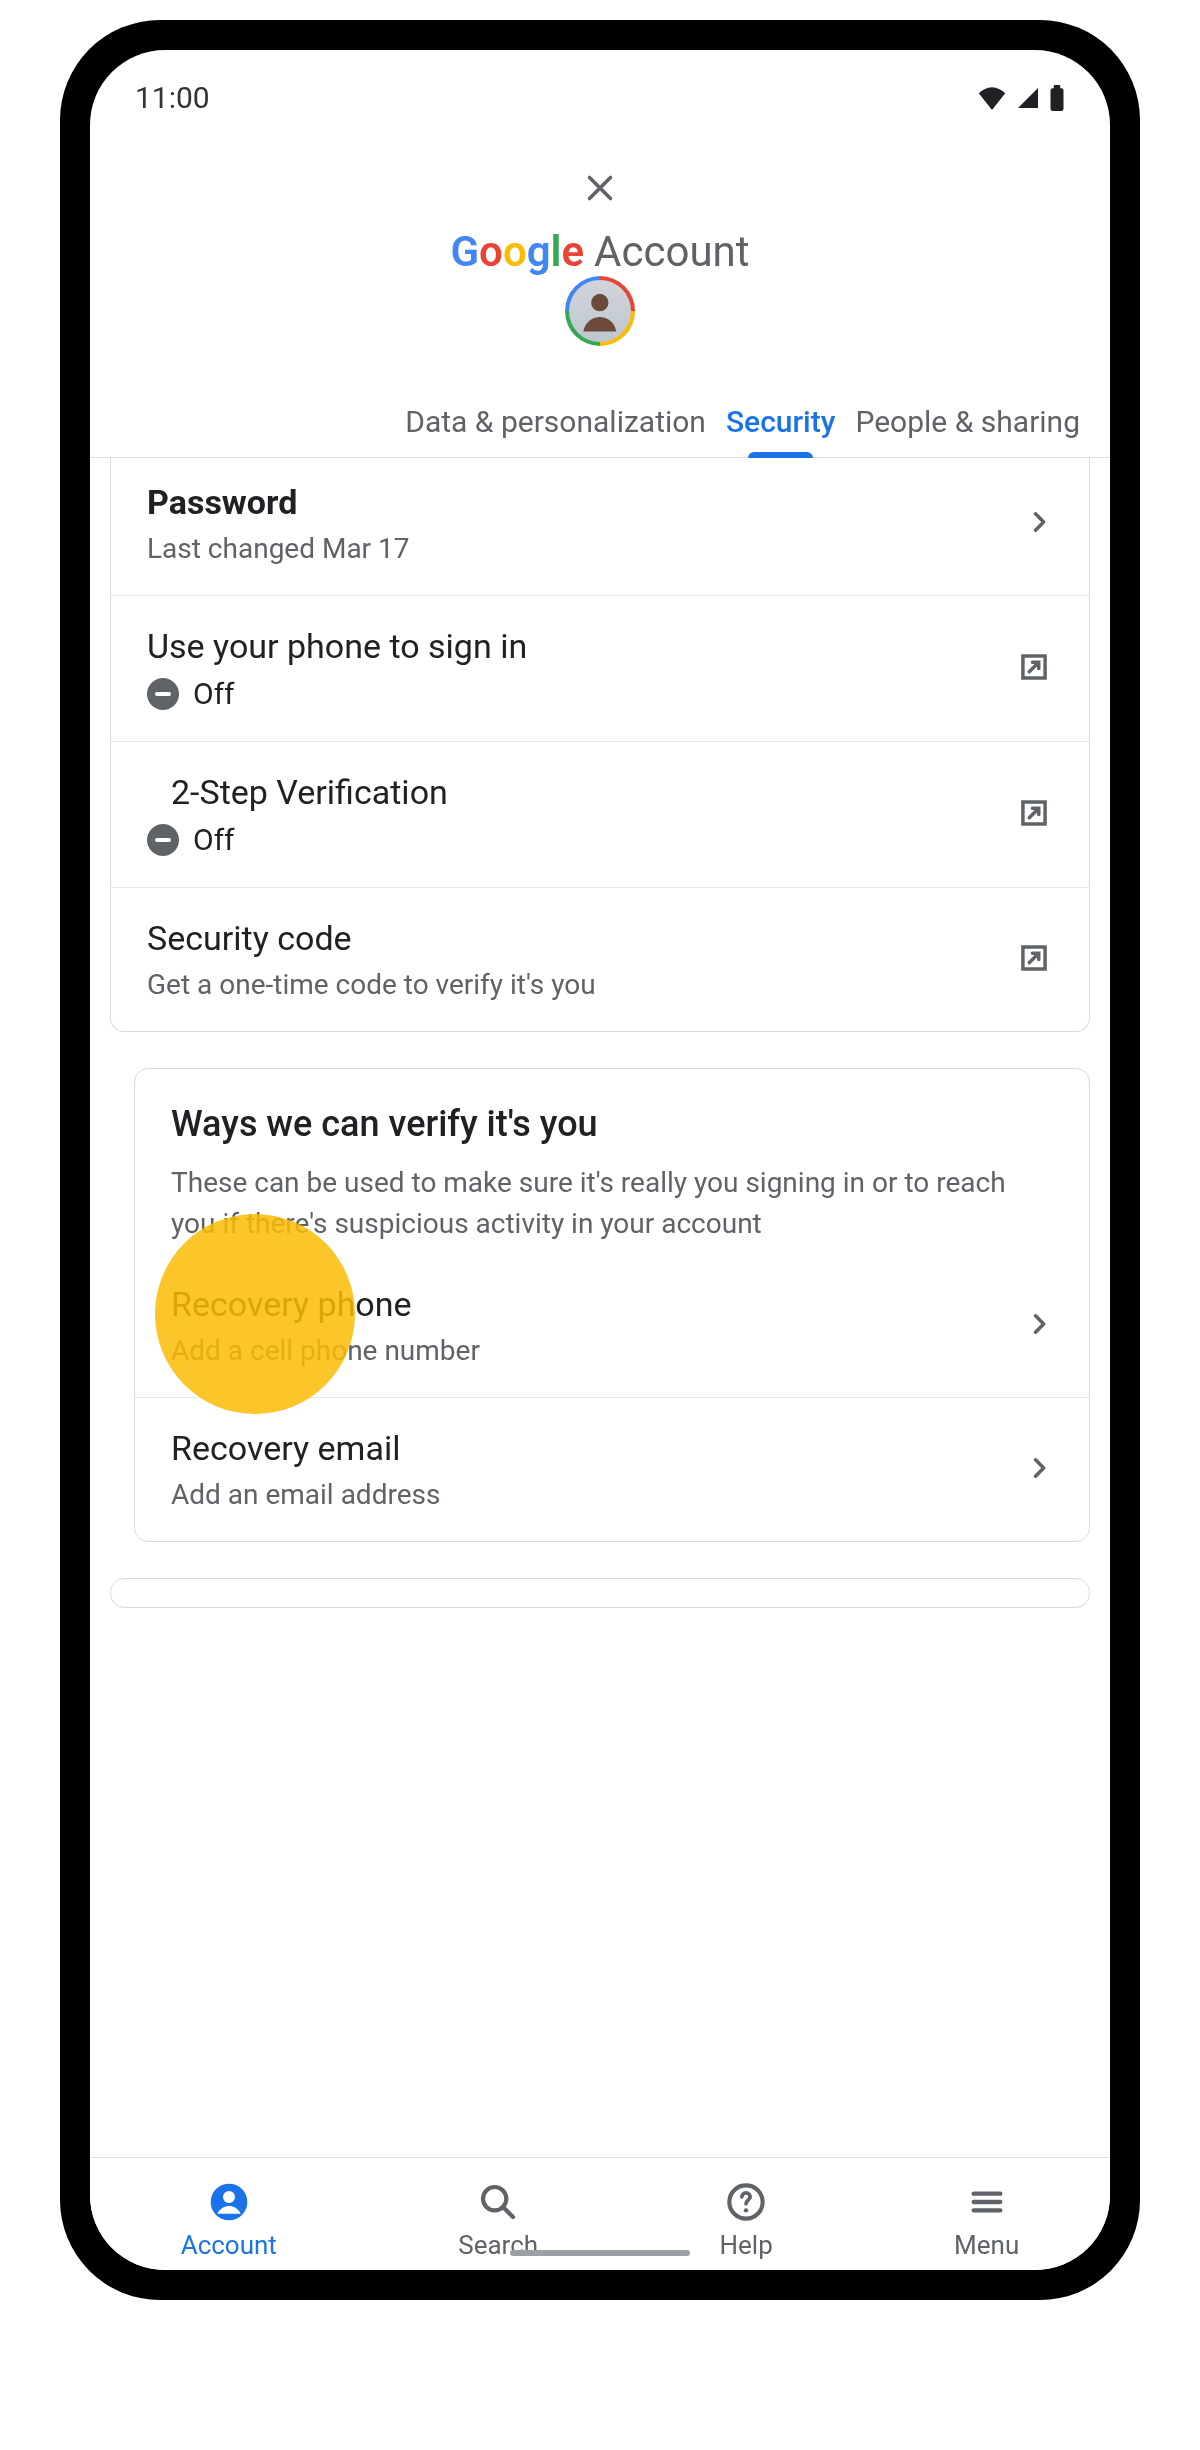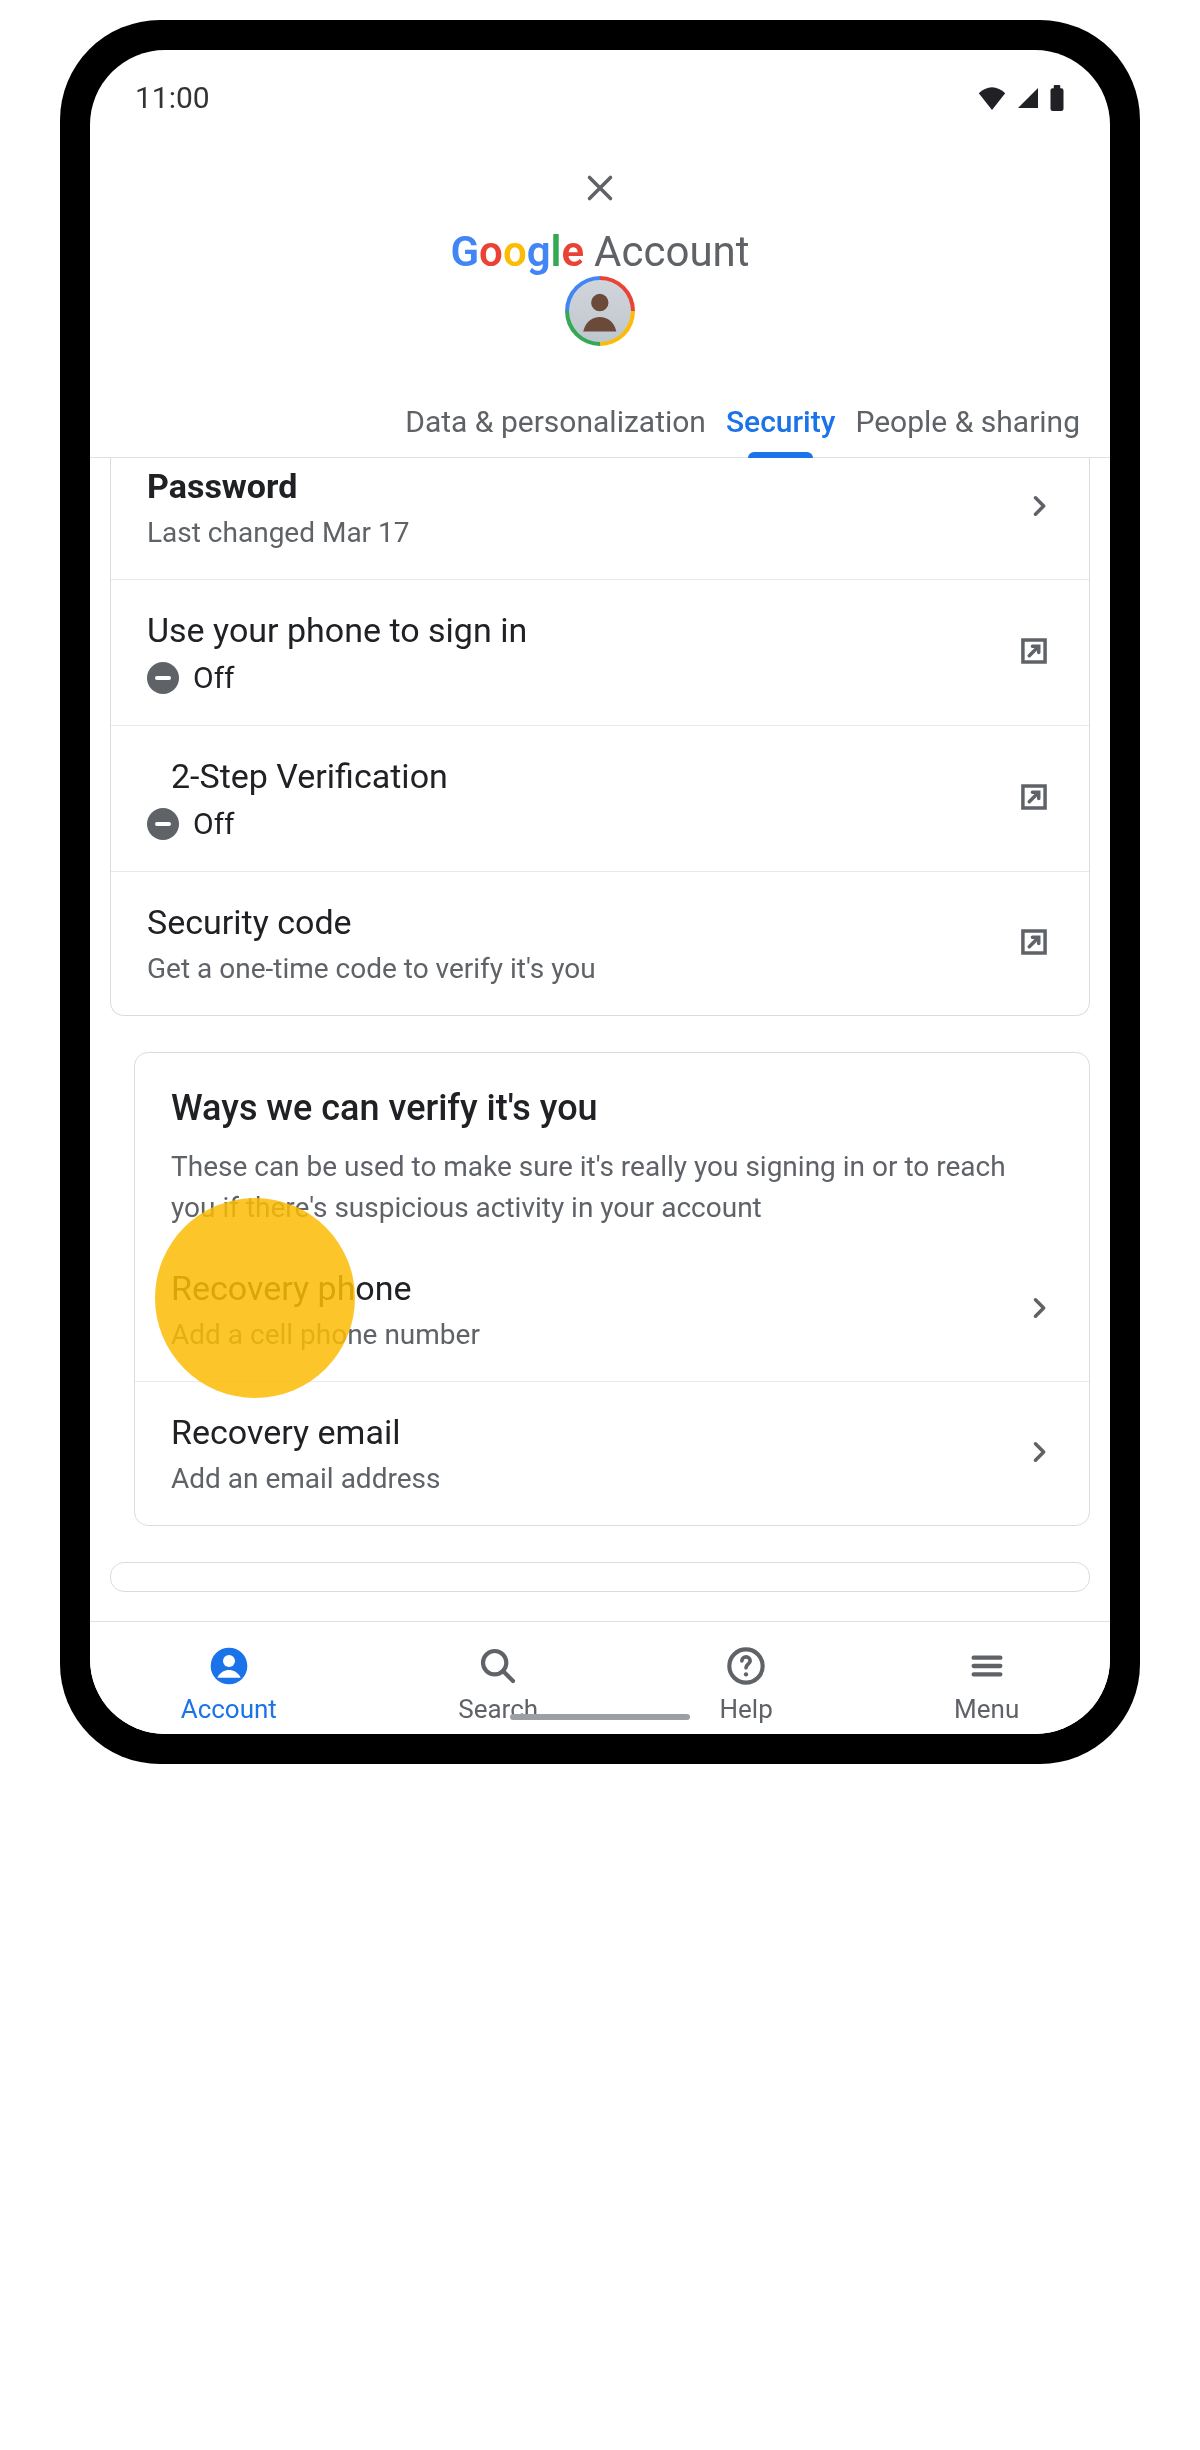--- a/index.html
+++ b/index.html
@@ -7,21 +7,21 @@
     background: #fff;
     font-family: -apple-system, "Segoe UI", Roboto, Arial, sans-serif;
     width: 1200px;
     height: 2450px;
     display: flex;
     justify-content: center;
     align-items: flex-start;
   }
   .device-frame {
     width: 1080px;
-    height: 1744px;
+    height: 2280px;
     background: #000;
     border-radius: 100px;
     margin-top: 20px;
     padding: 30px;
     position: relative;
   }
   .screen {
     width: 100%;
     height: 100%;
     background: #fff;
@@ -190,21 +190,21 @@
     <div class="tabs">
       <div class="tab">Data &amp; personalization</div>
       <div class="tab active">Security</div>
       <div class="tab">People &amp; sharing</div>
     </div>
 
     <div class="content" style="position:relative;">
 
       <div class="card first">
 
-        <div class="row" style="padding-top:8px;">
+        <div class="row" style="padding-top:8px;margin-top:16px;">
           <div class="row-text">
             <div class="row-title" style="font-weight:700;">Password</div>
             <div class="row-sub">Last changed Mar 17</div>
           </div>
           <span class="chevron">
             <svg width="28" height="28" viewBox="0 0 24 24">
                 <path fill="none" stroke="#5f6368" stroke-width="3" stroke-linecap="round" stroke-linejoin="round" d="M9 5l7 7-7 7"></path>
               </svg>
           </span>
         </div>

